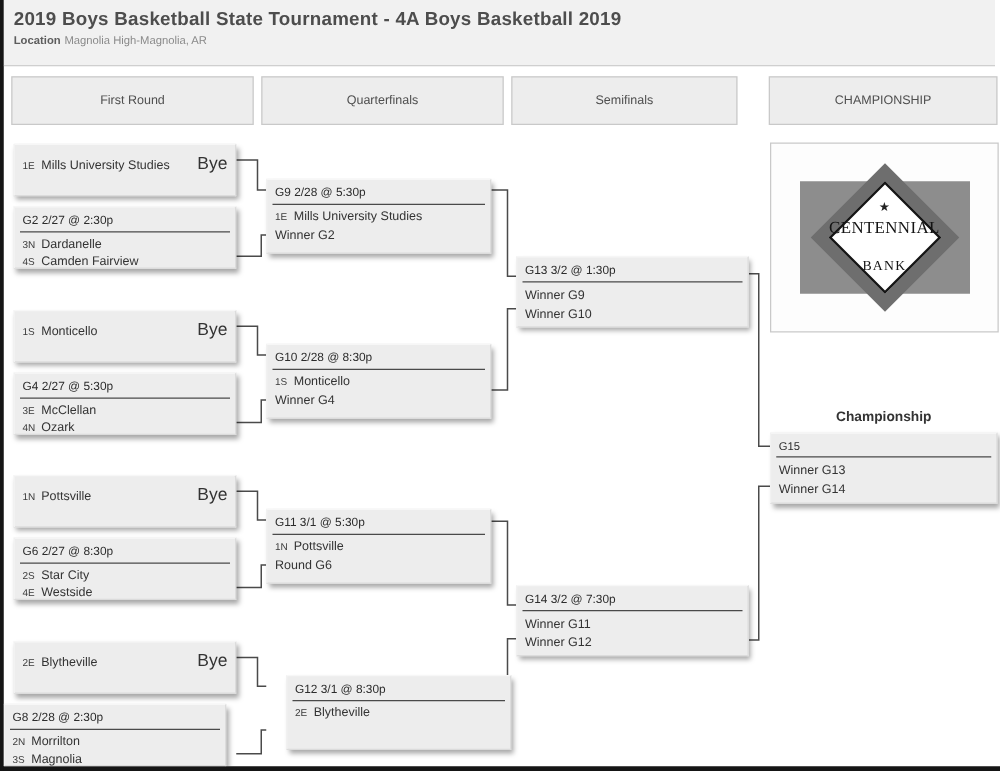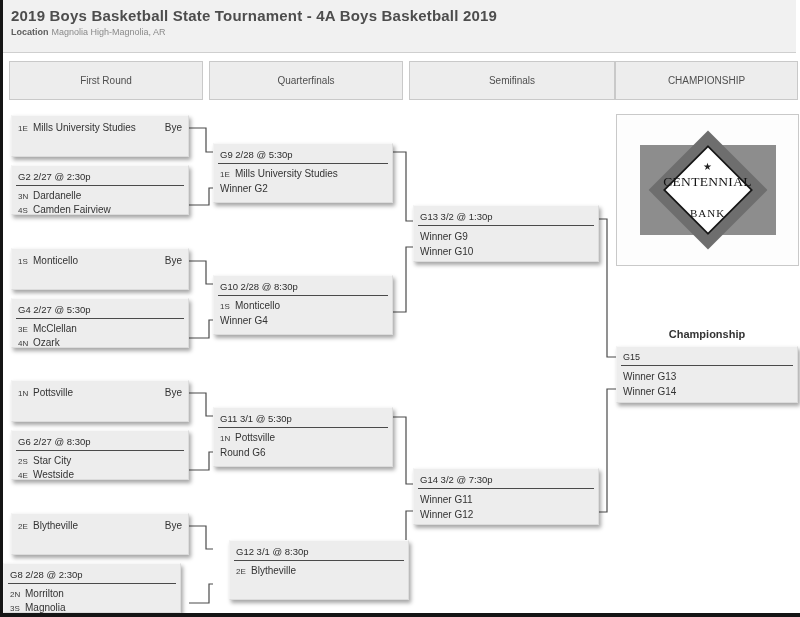--- a/index.html
+++ b/index.html
@@ -31,21 +31,21 @@
     box-shadow:2px 3px 4px rgba(0,0,0,0.35);
   }
   .box-hd{
     margin:0 4px; padding:5px 2px 3px; border-bottom:1px solid #4a4a4a;
     font-size:9.5px; color:#2c2c2c; white-space:nowrap;
   }
   .rows{ padding-top:2px; }
   .team{ display:flex; align-items:baseline; padding:2px 6px 1px; white-space:nowrap; }
   .seed{ display:inline-block; min-width:15px; font-size:8px; color:#3a3a3a; }
   .tname{ font-size:10px; color:#333; }
-  .bye-lbl{ margin-left:auto; font-size:10px; color:#333;text-align:center; }
+  .bye-lbl{ margin-left:auto; font-size:14px; color:#333;text-align:center; }
   .indent{ padding-left:26px; }
   .slot{ padding:3px 6px 1px; font-size:10px; color:#333; white-space:nowrap; }
   .champ-heading{
     position:absolute; left:613px; top:328px; width:182px; text-align:center;
     font-size:11px; font-weight:bold; color:#333;
   }
   
   .logo-wrap{
     position:absolute; left:613px; top:114px; width:183px; height:152px;
     background:#fdfdfd; border:1px solid #c9c9c9;
@@ -74,21 +74,21 @@
 
   <div class="page-header">
     <div class="page-title">2019 Boys Basketball State Tournament - 4A Boys Basketball 2019</div>
     <div class="page-location">
       <span class="loc-label">Location</span><span>Magnolia High-Magnolia, AR</span>
     </div>
   </div>
 
   <div class="col-hd" style="left:6px;width:194px">First Round</div>
   <div class="col-hd" style="left:206px;width:194px">Quarterfinals</div>
-  <div class="col-hd" style="left:406px;width:206px">Semifinals</div>
+  <div class="col-hd" style="left:406px;width:181px">Semifinals</div>
   <div class="col-hd" style="left:612px;width:183px">CHAMPIONSHIP</div>
 
   <div class="logo-wrap">
     <div class="logo">
       <div class="logo-rect"></div>
       <div class="logo-diamond-dark"></div>
       <div class="logo-diamond-white"></div>
       <div class="logo-text">
         <span class="logo-star">★</span>
         <span class="logo-line1">CENTENNIAL</span>

